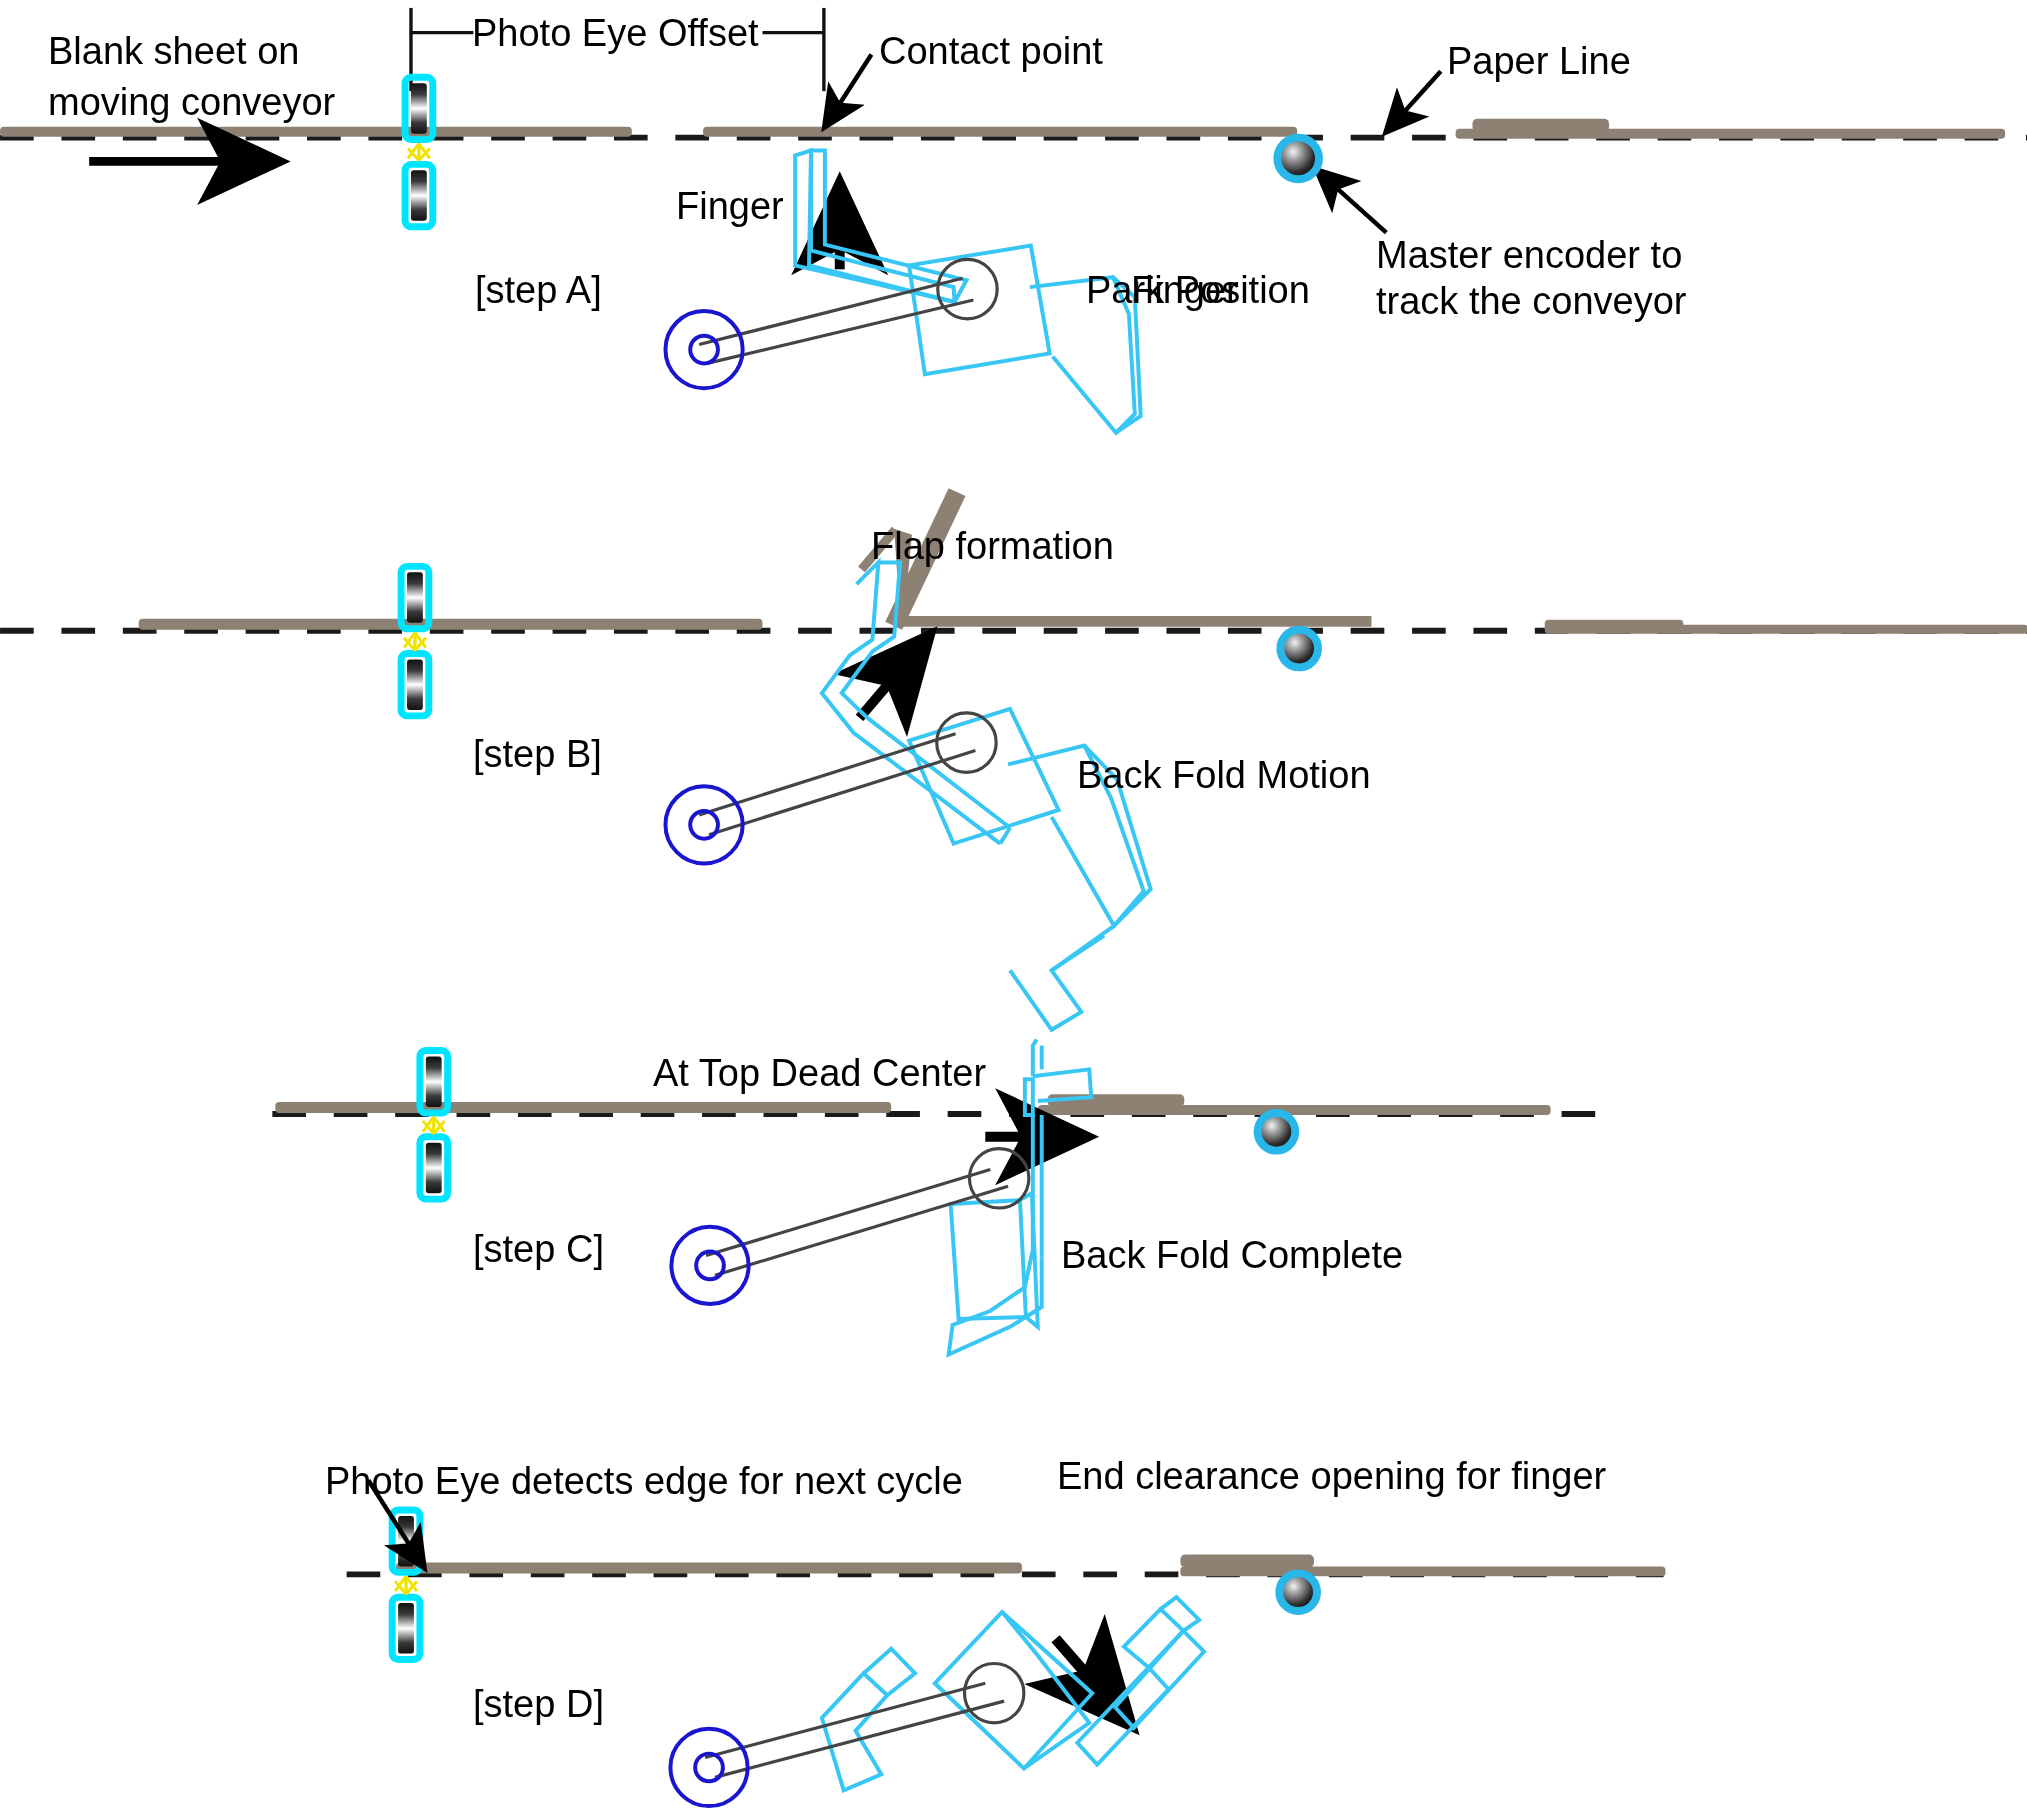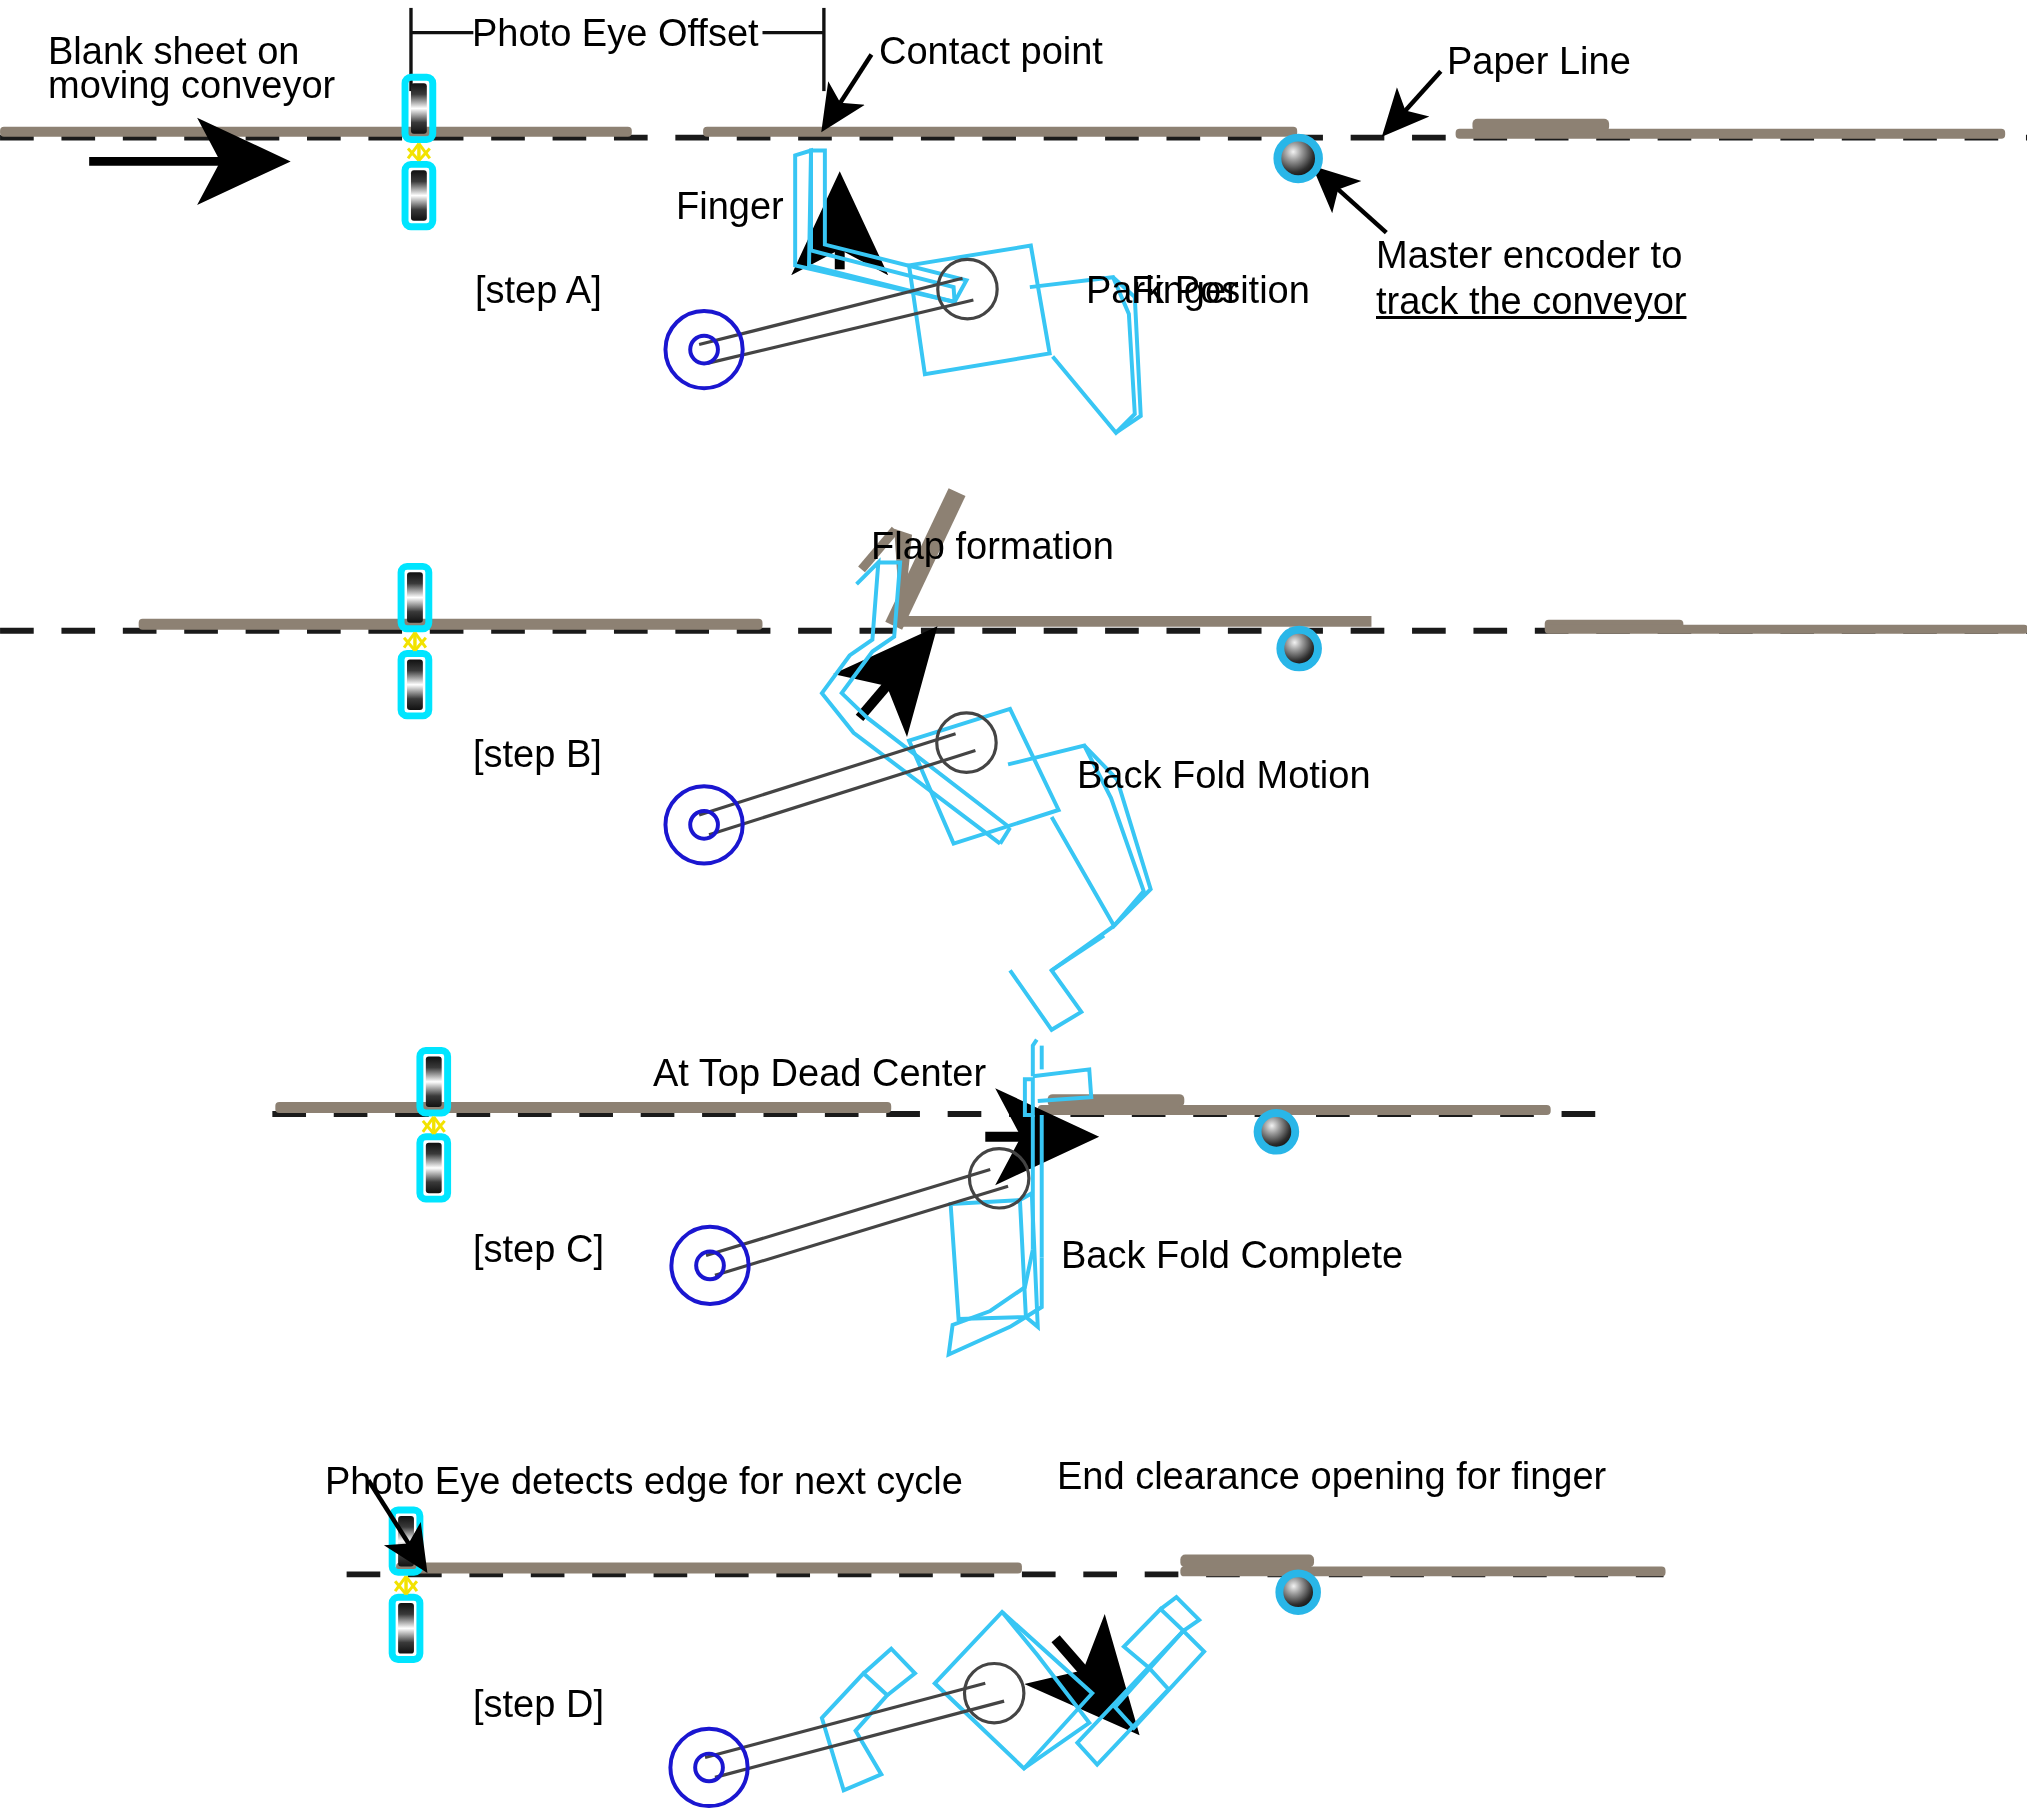--- a/index.html
+++ b/index.html
@@ -279,29 +279,29 @@
       <circle cx="1004" cy="1710" r="30"></circle>
     </g>
     <g fill="none" stroke="#1a16d0" stroke-width="4">
       <circle cx="716" cy="1785" r="39"></circle>
       <circle cx="716" cy="1785" r="14"></circle>
     </g>
   </g>
 </svg>
 
 <div class="lbl f38" style="left:48px;  top:30px;text-align:right;">Blank sheet on</div>
-<div class="lbl f38" style="left:48px;  top:64px;">moving conveyor</div>
+<div class="lbl f38" style="left:48px;  top:81px;">moving conveyor</div>
 <div class="lbl f38" style="left:472px; top:12px;">Photo Eye Offset</div>
 <div class="lbl f38" style="left:879px; top:30px;">Contact point</div>
 <div class="lbl f38" style="left:1447px;top:40px;">Paper Line</div>
 <div class="lbl f38" style="left:676px; top:185px;">Finger</div>
 <div class="lbl f38" style="left:1131px;top:269px;">Finger</div>
 <div class="lbl f38" style="left:1086px;top:269px;">Park Position</div>
 <div class="lbl f38" style="left:1376px;top:234px;">Master encoder to</div>
-<div class="lbl f38" style="left:1376px;top:280px;text-decoration:underline;">track the conveyor</div>
+<div class="lbl f38" style="left:1376px;top:280px;">track the conveyor</div>
 <div class="lbl f38" style="left:475px; top:269px;">[step A]</div>
 
 <div class="lbl f38" style="left:871px; top:485px;margin-top:40px;">Flap formation</div>
 <div class="lbl f38" style="left:1077px;top:754px;">Back Fold Motion</div>
 <div class="lbl f38" style="left:473px; top:733px;">[step B]</div>
 
 <div class="lbl f38" style="left:653px; top:1052px;">At Top Dead Center</div>
 <div class="lbl f38" style="left:1061px;top:1234px;">Back Fold Complete</div>
 <div class="lbl f38" style="left:473px; top:1228px;">[step C]</div>
 

